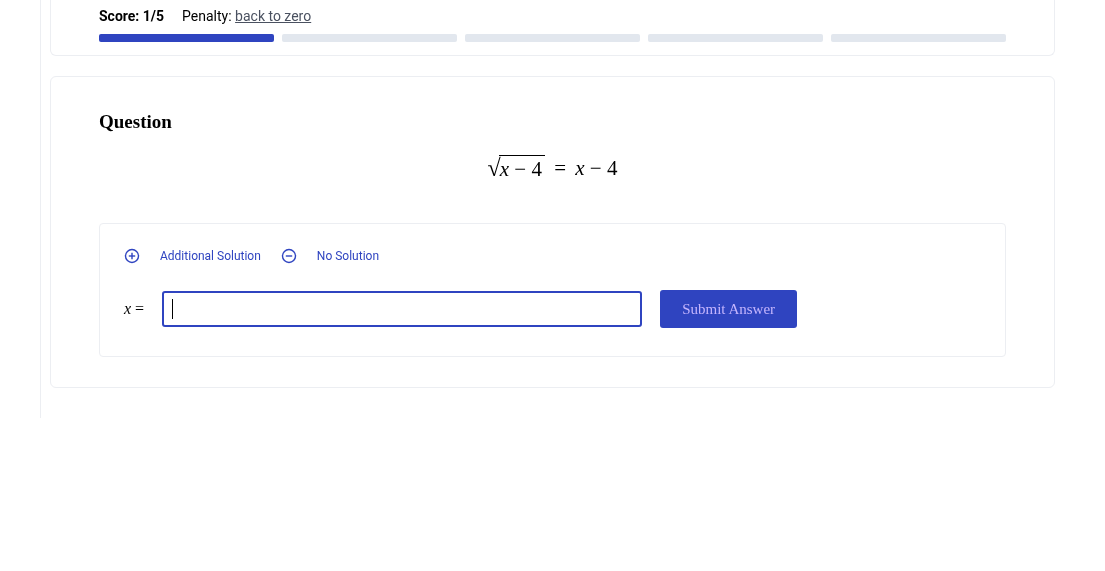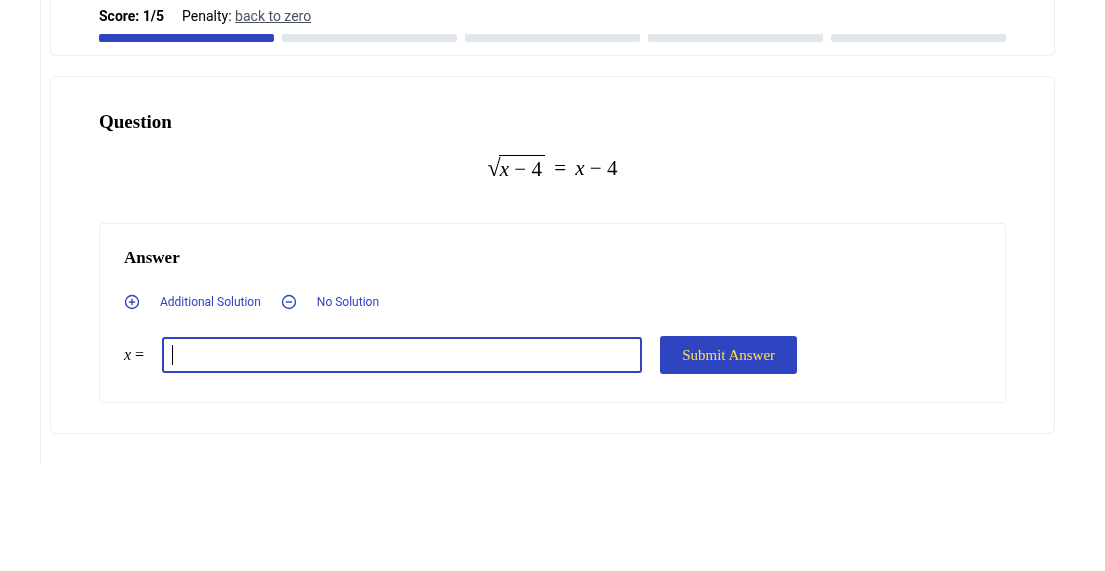--- a/index.html
+++ b/index.html
@@ -167,21 +167,21 @@
   .caret {
     position: absolute;
     left: 10px;
     top: 8px;
     bottom: 8px;
     width: 1px;
     background: #000;
   }
   .submit-btn {
     background: #2f44c0;
-    color: #fde047;
+    color: #c4b5fd;
     border: none;
     border-radius: 3px;
     height: 38px;
     padding: 0 22px;
     font-family: Georgia, 'Times New Roman', serif;
     font-size: 15px;
     cursor: pointer;
   }
 </style>
 </head>
@@ -228,21 +228,20 @@
         <span class="sqrt-sym">√</span>
         <span class="sqrt-radicand">
           <span class="var-x">x</span><span class="num"> − </span><span class="num">4</span>
         </span>
       </span>
       <span class="eq-space num"> = </span>
       <span class="var-x">x</span><span class="num"> − </span><span class="num">4</span>
     </div>
 
     <div class="answer-block">
-      <div class="a-heading">Answer</div>
 
       <div class="solution-actions">
         <button class="sol-btn">
           <svg width="16" height="16" viewBox="0 0 16 16">
             <circle cx="8" cy="8" r="6.5" fill="none" stroke="#2f44c0" stroke-width="1.4"></circle>
             <line x1="8" y1="4.8" x2="8" y2="11.2" stroke="#2f44c0" stroke-width="1.4"></line>
             <line x1="4.8" y1="8" x2="11.2" y2="8" stroke="#2f44c0" stroke-width="1.4"></line>
           </svg>
           <span>Additional Solution</span>
         </button>

